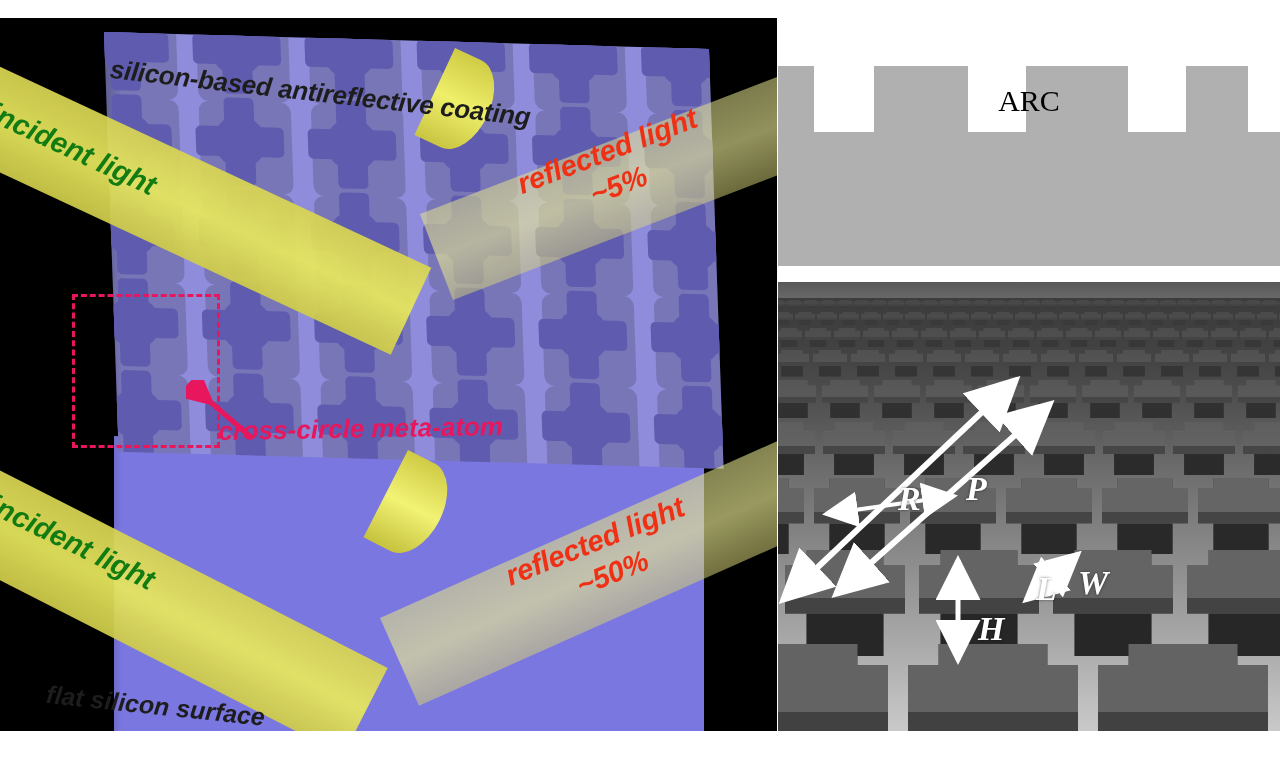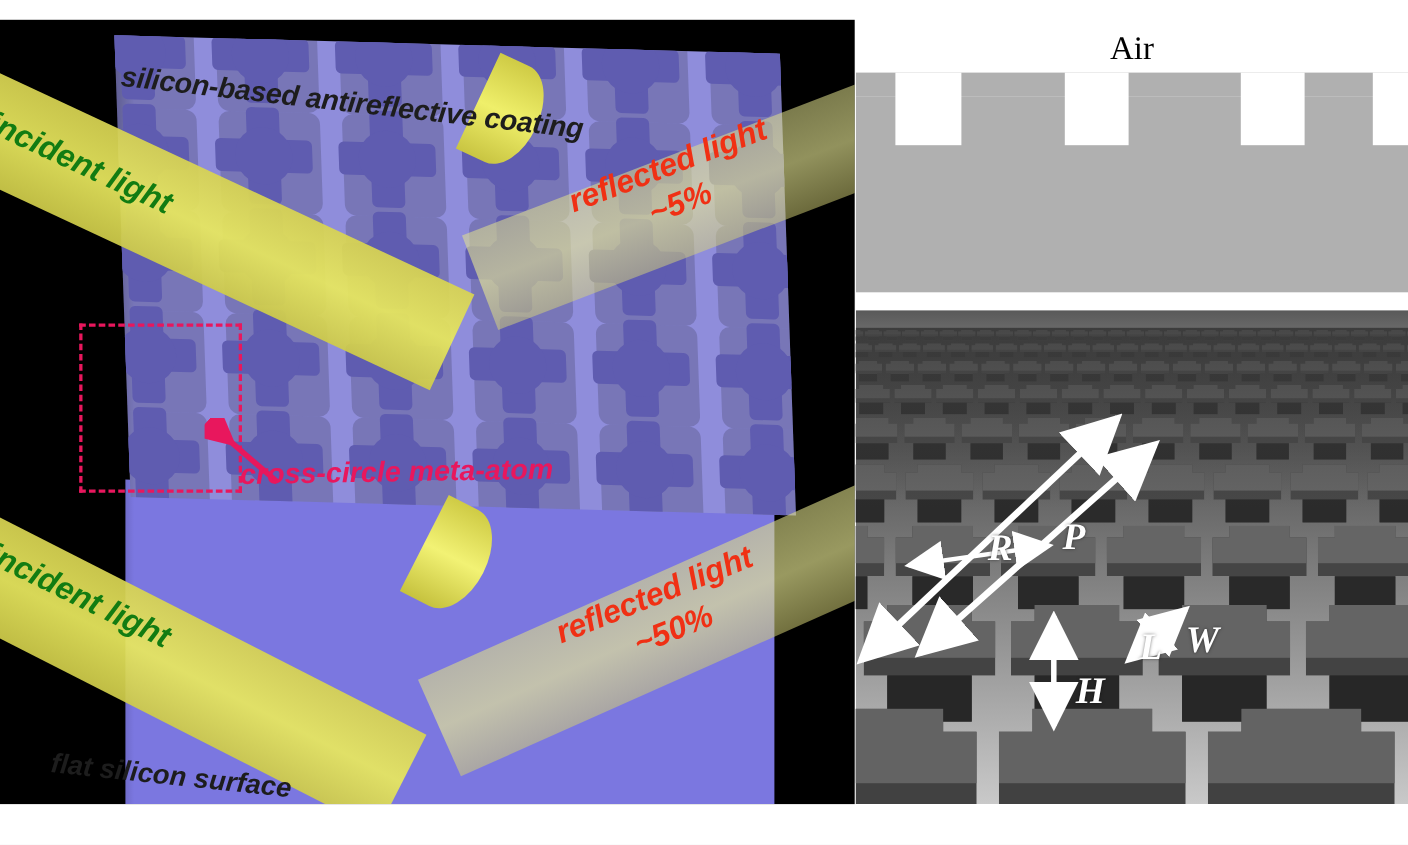--- a/index.html
+++ b/index.html
@@ -389,21 +389,21 @@
 
   <div id="xsec">
     <div id="xsec-base"></div>
     <div id="xsec-pillars">
         <div class="pillar" style="left: 0px; width: 502px; top: 66px; height: 22px; background: rgb(176, 176, 176);"></div>
         <div class="groove" style="left: 36px; width: 60px;"></div>
         <div class="groove" style="left: 190px; width: 58px;"></div>
         <div class="groove" style="left: 350px; width: 58px;"></div>
         <div class="groove" style="left: 470px; width: 40px;"></div>
       </div>
-    <div class="xl" id="xl-air">Air</div>
+    <div class="xl" id="xl-arc">ARC</div>
   </div>
 
   <div id="persp">
     <div id="persp-floor"></div>
     <div id="persp-rows">
         <div class="prow" style="top: 18px; height: 11px;">
           <div class="pill" style="left: 51px; width: 16px; height: 9.5px; background: rgb(90, 90, 90); clip-path: polygon(18% 0%, 82% 0%, 82% 14%, 100% 14%, 100% 60%, 82% 60%, 82% 100%, 18% 100%, 18% 60%, 0% 60%, 0% 14%, 18% 14%);">
             <div class="top" style="height:4.25px;background:#6f6f6f"></div>
             <div class="front" style="height:3.75px;background:#3a3a3a"></div>
           </div>

